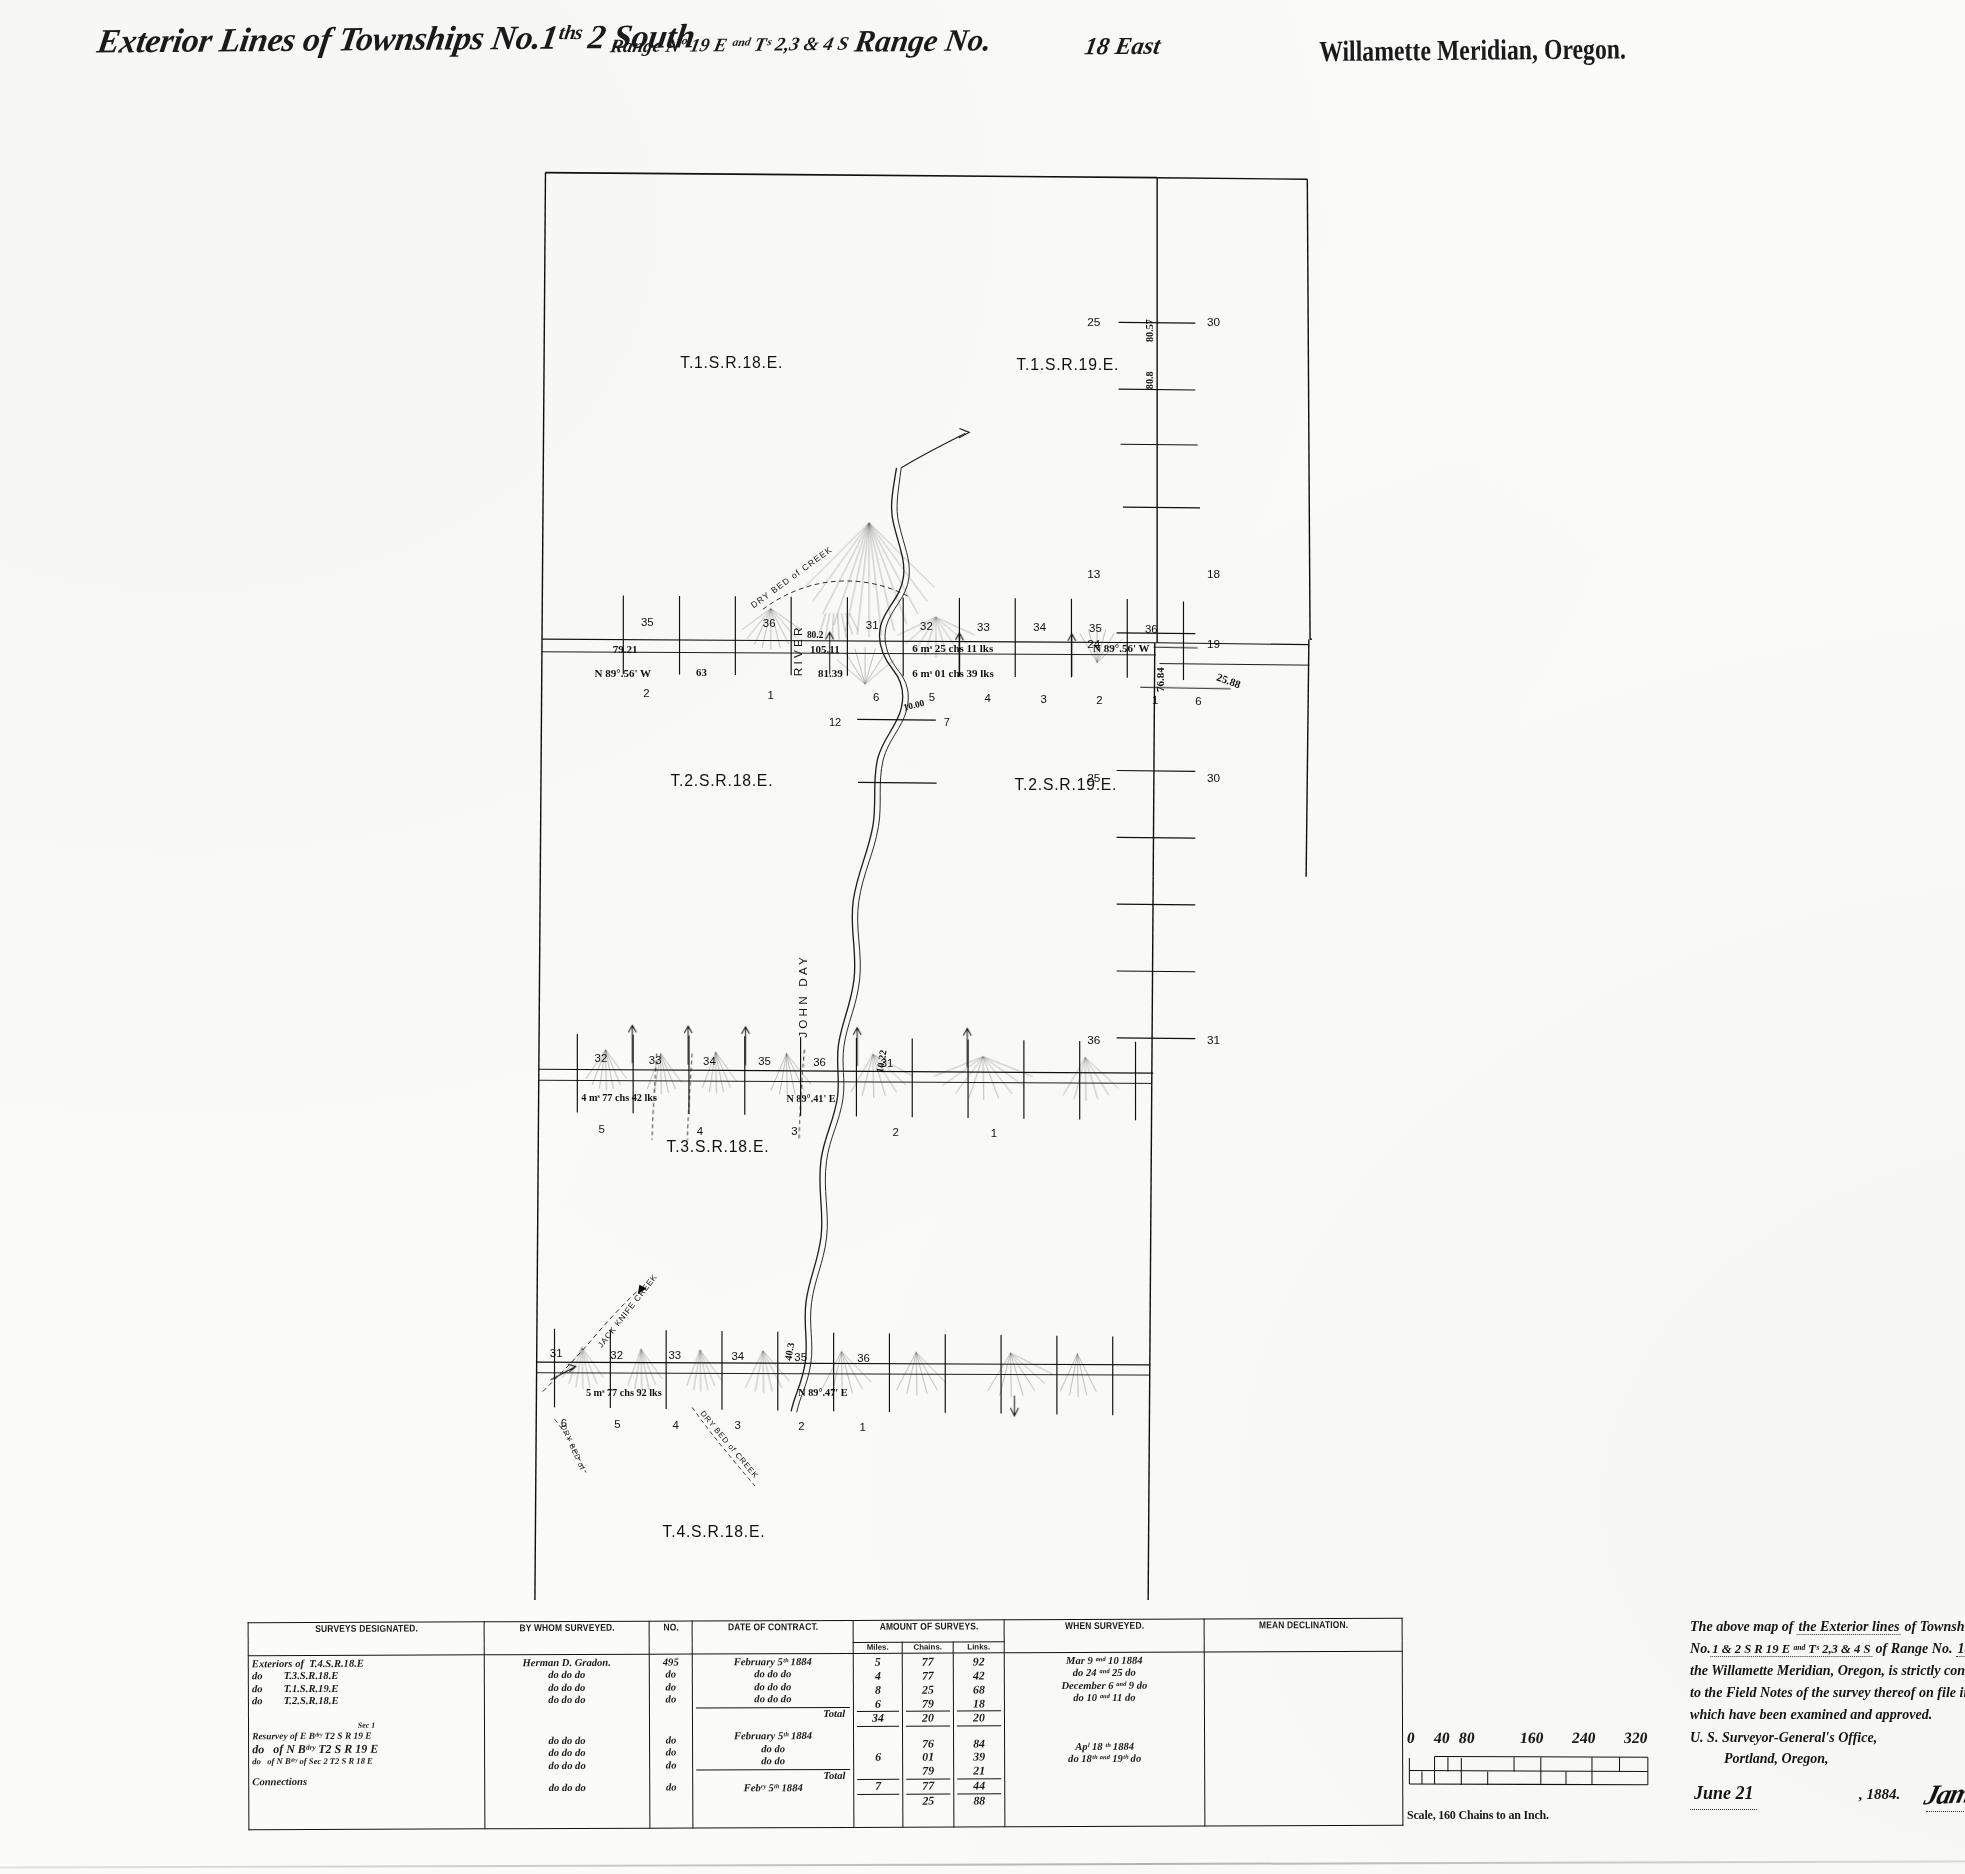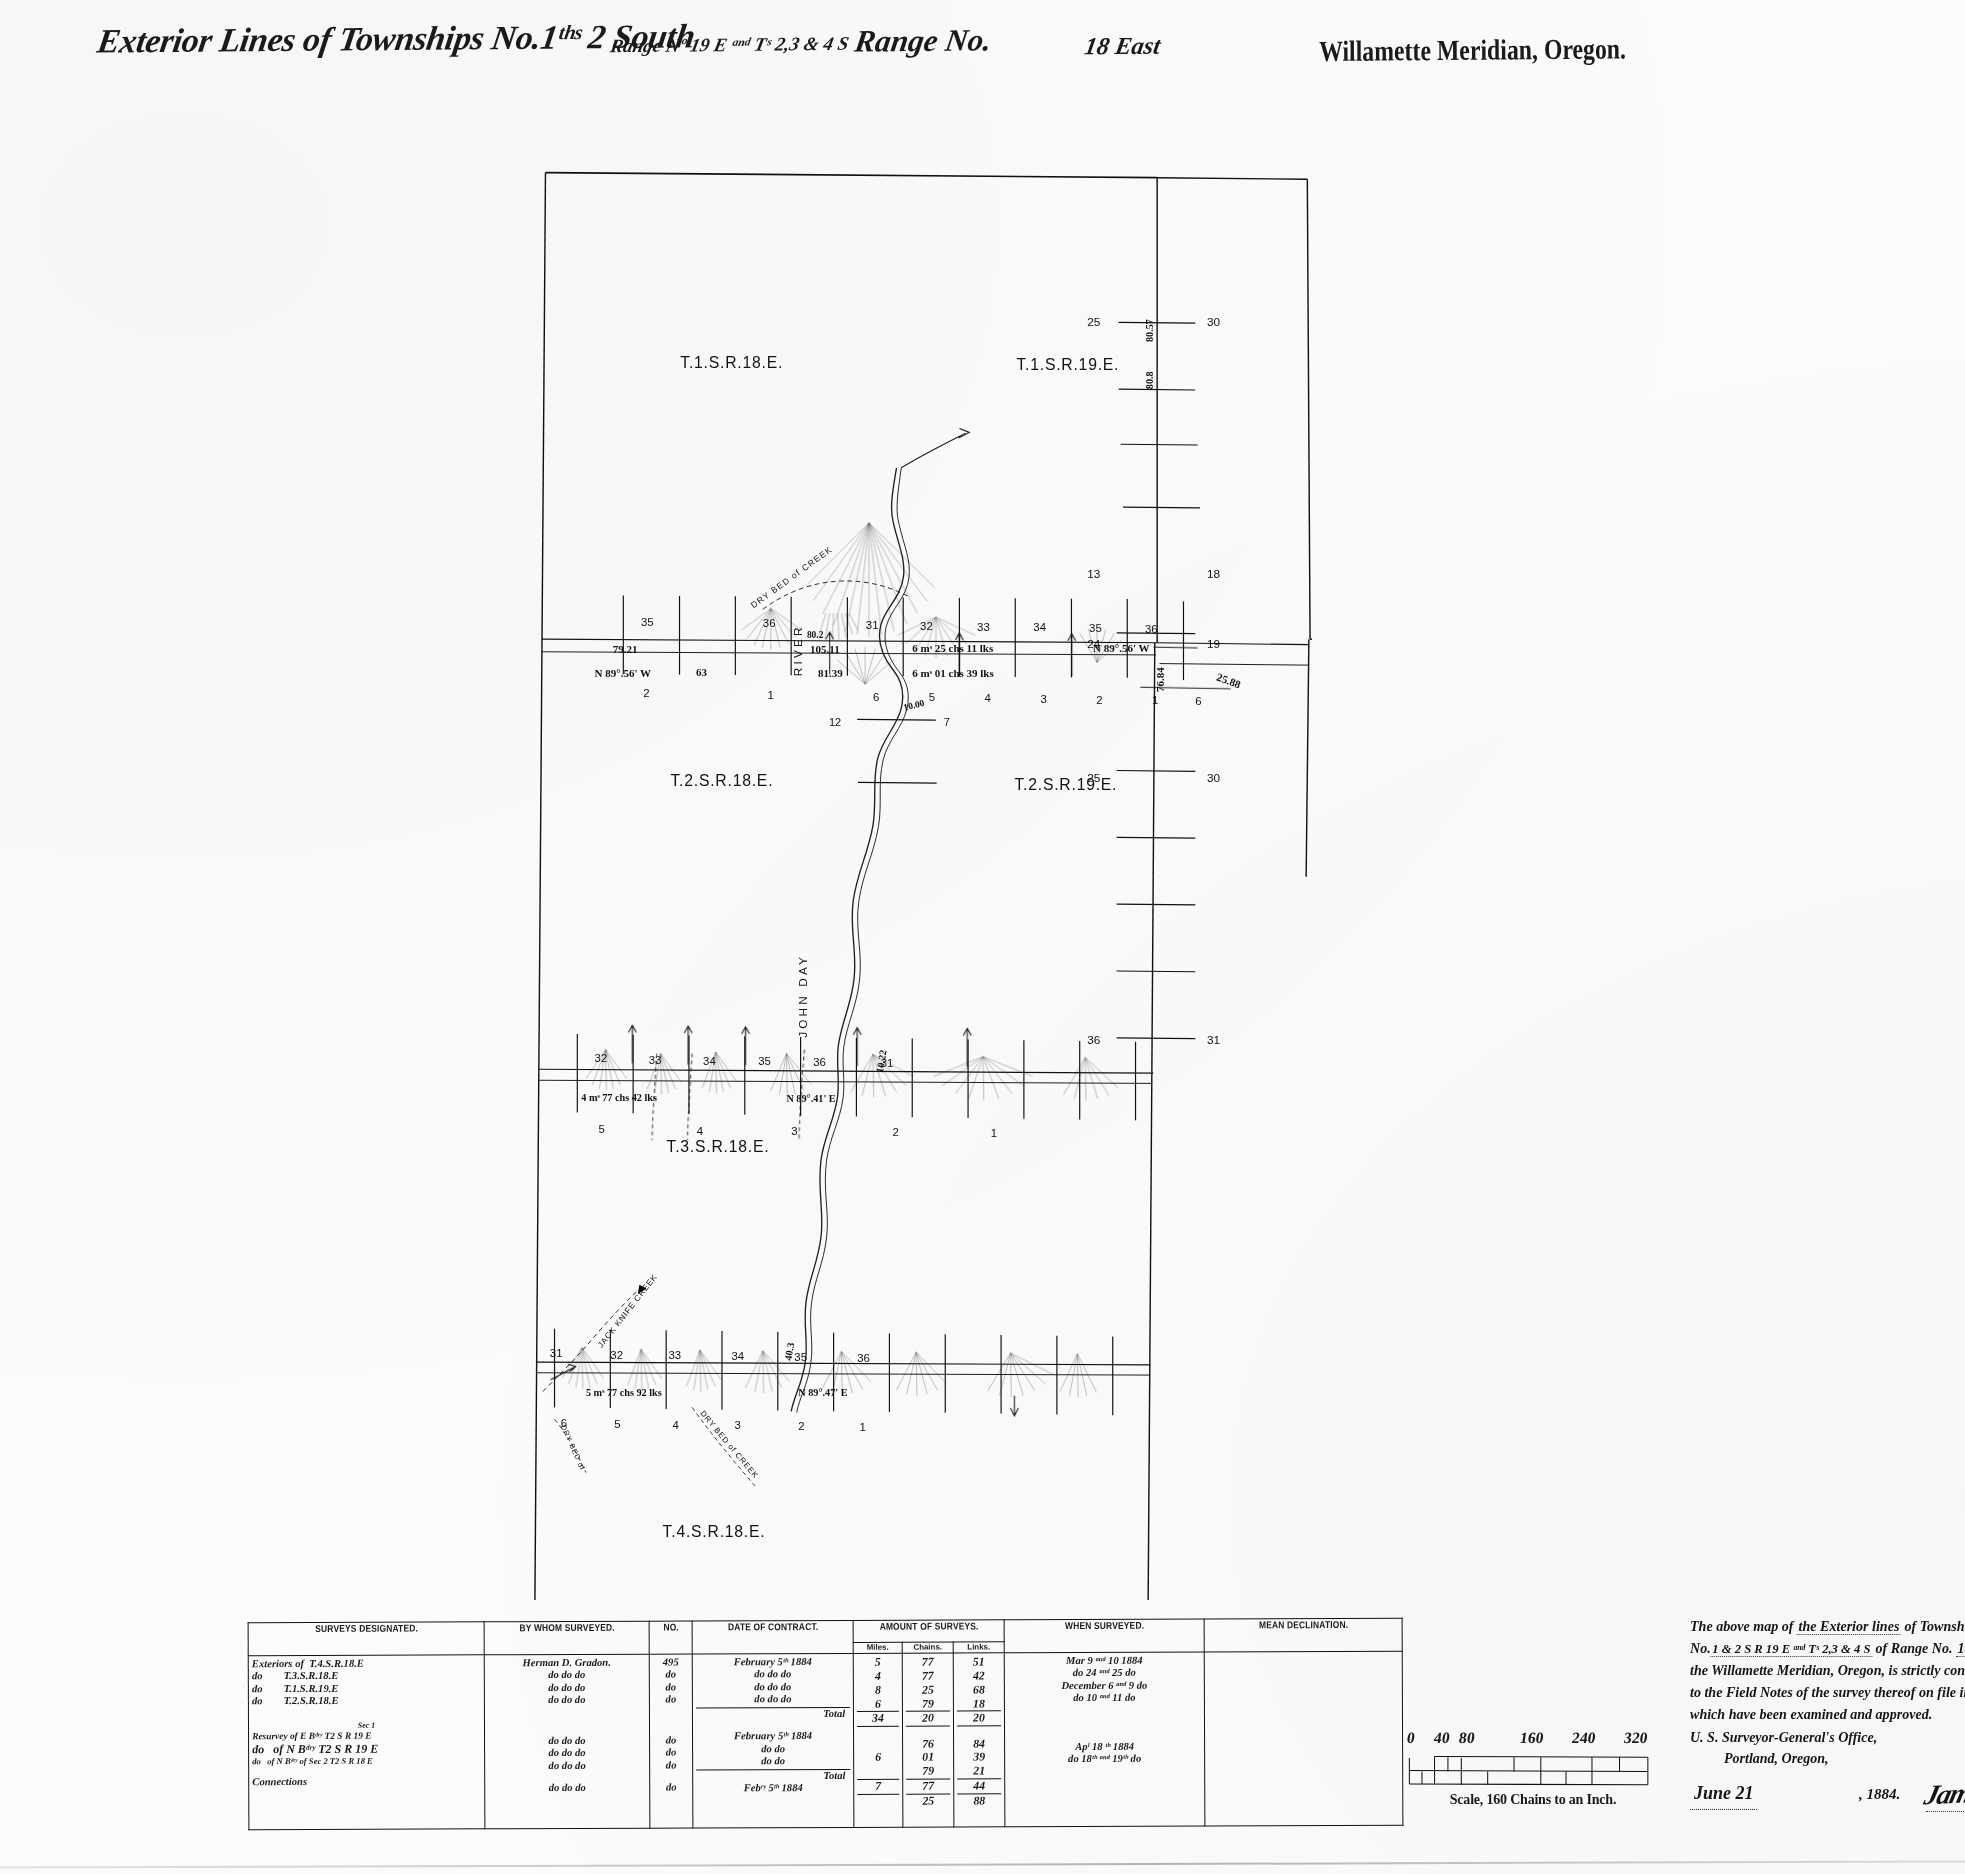--- a/index.html
+++ b/index.html
@@ -36,21 +36,21 @@
   
   #map{position:absolute;left:527px;top:169px;width:798px;height:1431px;}
   #map svg{display:block;}
 
   
   #scalebar{position:absolute;left:1407px;top:1729px;width:252px;height:94px;}
   #scalebar .nums{position:relative;height:23px;}
   #scalebar .nums span{position:absolute;top:0;font-size:15.7px;font-weight:700;
     font-family:"Liberation Serif",serif;transform:skewX(-8deg);}
   #scalebar .bars{position:relative;height:34px;margin-top:1.6px;}
-  #scalebar .cap{margin-top:4px;text-align:center;font-size:14px;font-weight:700;
+  #scalebar .cap{margin-top:20px;font-size:12px;font-weight:700;
     font-family:"Liberation Serif",serif;letter-spacing:-0.2px;}
 
   
   #survey-table{position:absolute;left:248px;top:1620px;width:1155px;height:208px;
     transform:rotate(-0.22deg);}
   #survey-table table{border-collapse:collapse;width:100%;height:100%;table-layout:fixed;}
   #survey-table th,#survey-table td{border:0.8px solid #111;padding:0;vertical-align:top;}
   #survey-table thead th{
     font-family:"Liberation Sans",sans-serif;font-weight:700;font-size:9.8px;
     text-align:center;letter-spacing:0.2px;height:21px;
@@ -616,21 +616,21 @@
           <div>76</div>
           <div>01</div>
           <div>79</div>
           <div style="border-top:1.2px solid #111">77</div>
           <div style="border-top:1.6px double #111">25</div>
         </div>
       </td>
 
       <td>
         <div class="cellwrap num-col hand">
-          <div>51</div>
+          <div>92</div>
           <div>42</div>
           <div>68</div>
           <div>18</div>
           <div style="border-top:1.2px solid #111">20</div>
           <div style="height:10.2px;border-top:1.2px solid #111"></div>
           <div>84</div>
           <div>39</div>
           <div>21</div>
           <div style="border-top:1.2px solid #111">44</div>
           <div style="border-top:1.6px double #111">88</div>

